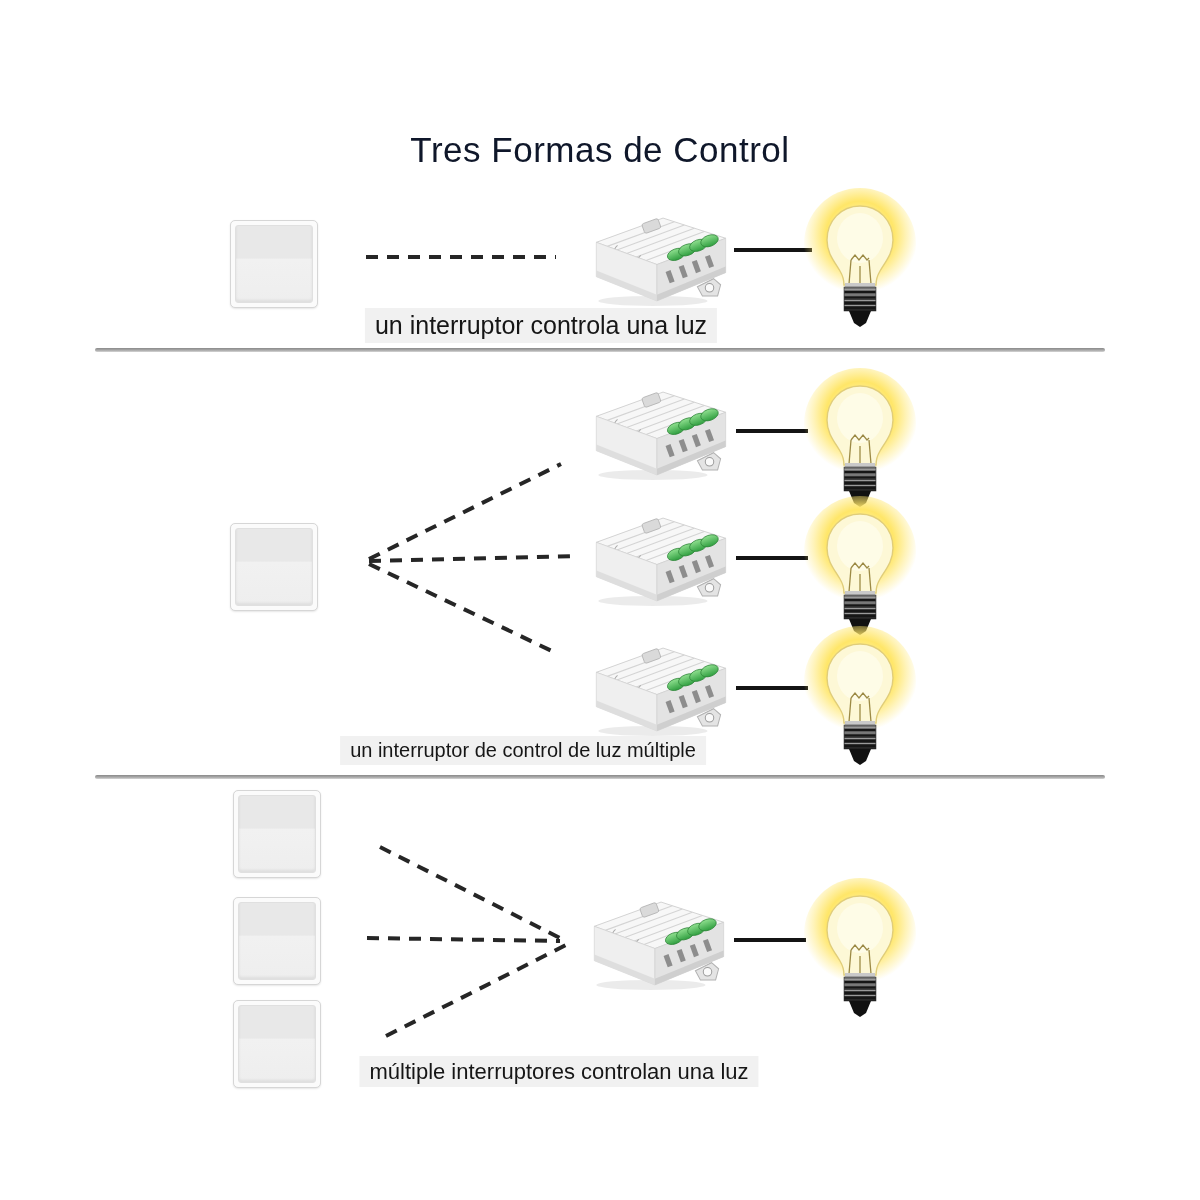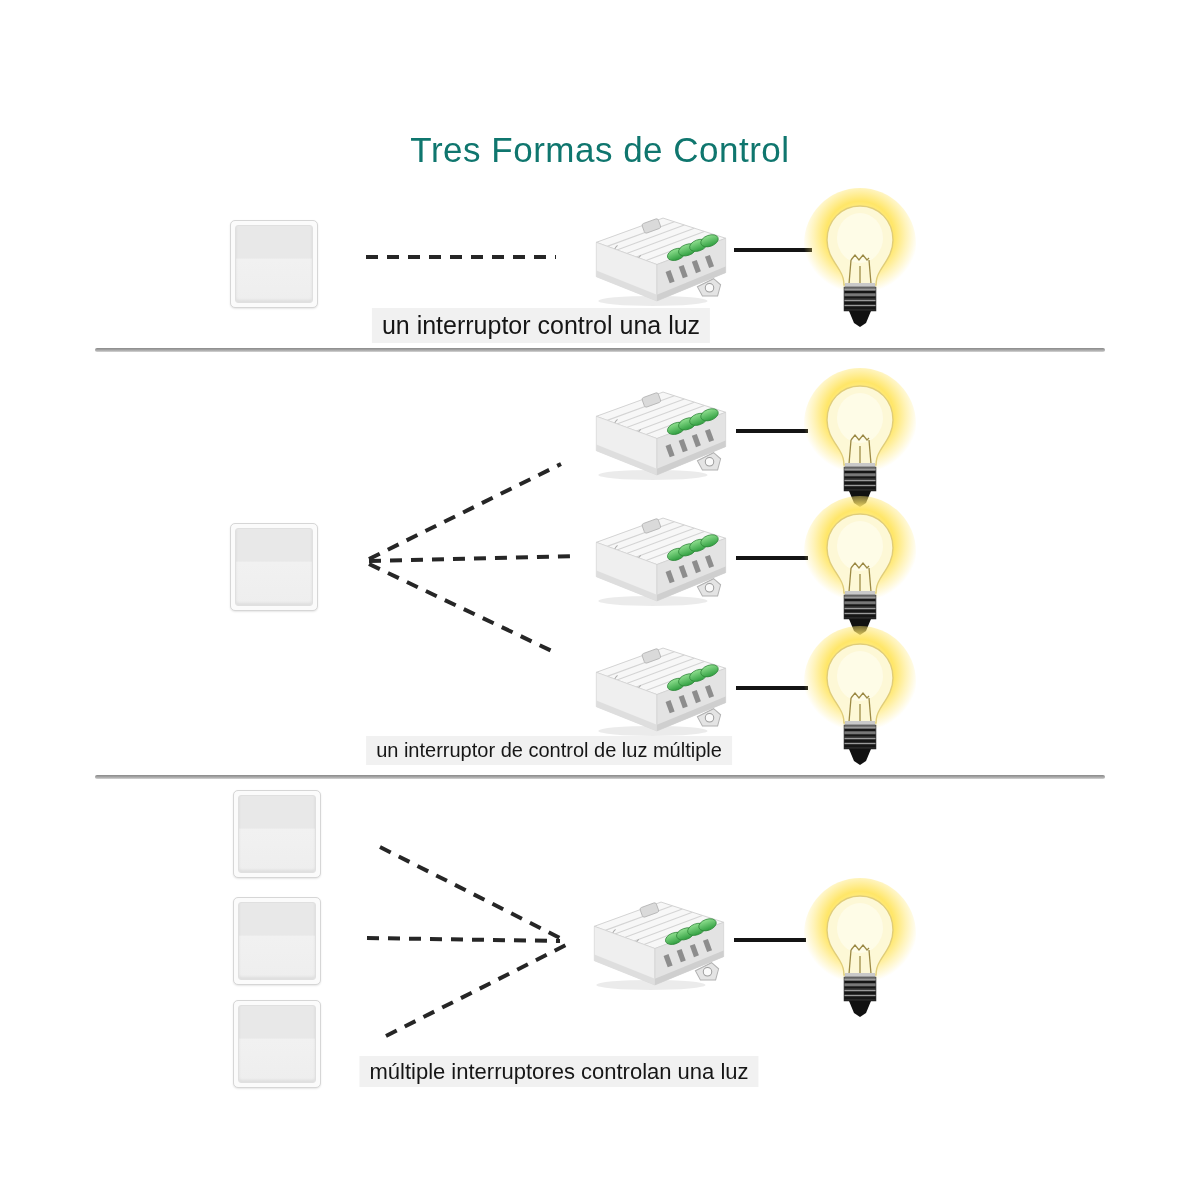--- a/index.html
+++ b/index.html
@@ -2,21 +2,21 @@
 <html><head>
 <meta charset="utf-8">
 <style>
   html,body{margin:0;padding:0;background:#ffffff;}
   .canvas{
     position:relative;width:1200px;height:1200px;background:#ffffff;
     font-family:"Liberation Sans",sans-serif;overflow:hidden;
   }
   .title{
     position:absolute;top:130px;left:0;width:100%;margin:0;
-    text-align:center;font-size:35px;font-weight:400;color:#0f766e;letter-spacing:0.5px;
+    text-align:center;font-size:35px;font-weight:400;color:#0f172a;letter-spacing:0.5px;
   }
   .divider{
     position:absolute;left:95px;width:1010px;height:4px;
     background:linear-gradient(180deg,#8a8a8a 0%,#a9a9a9 55%,#d6d6d6 100%);
     border-radius:2px;
   }
   .caption{
     position:absolute;transform:translateX(-50%);
     background:#f1f1f1;color:#161616;white-space:nowrap;
     padding:3px 10px;line-height:1.15;
@@ -150,21 +150,21 @@
 
   <div class="switch" style="left:230px;top:220px">
     <div class="rocker"></div>
   </div>
   <svg class="relay" style="left:590px;top:212px">
       <use href="#relaySym"></use>
     </svg>
   <svg class="bulb" style="left:800px;top:188px">
       <use href="#bulbSym"></use>
     </svg>
-  <div class="caption" style="left:541px;top:308px;font-size:25px">un interruptor control una luz</div>
+  <div class="caption" style="left:541px;top:308px;font-size:25px">un interruptor controla una luz</div>
 
   <div class="switch" style="left:230px;top:523px">
     <div class="rocker"></div>
   </div>
   <svg class="relay" style="left:590px;top:386px">
       <use href="#relaySym"></use>
     </svg>
   <svg class="relay" style="left:590px;top:512px">
       <use href="#relaySym"></use>
     </svg>
@@ -173,21 +173,21 @@
     </svg>
   <svg class="bulb" style="left:800px;top:368px">
       <use href="#bulbSym"></use>
     </svg>
   <svg class="bulb" style="left:800px;top:496px">
       <use href="#bulbSym"></use>
     </svg>
   <svg class="bulb" style="left:800px;top:626px">
       <use href="#bulbSym"></use>
     </svg>
-  <div class="caption" style="left:549px;top:736px;font-size:20px">un interruptor de control de luz múltiple</div>
+  <div class="caption" style="left:523px;top:736px;font-size:20px">un interruptor de control de luz múltiple</div>
 
   <div class="switch" style="left:233px;top:790px">
     <div class="rocker"></div>
   </div>
   <div class="switch" style="left:233px;top:897px">
     <div class="rocker"></div>
   </div>
   <div class="switch" style="left:233px;top:1000px">
     <div class="rocker"></div>
   </div>

